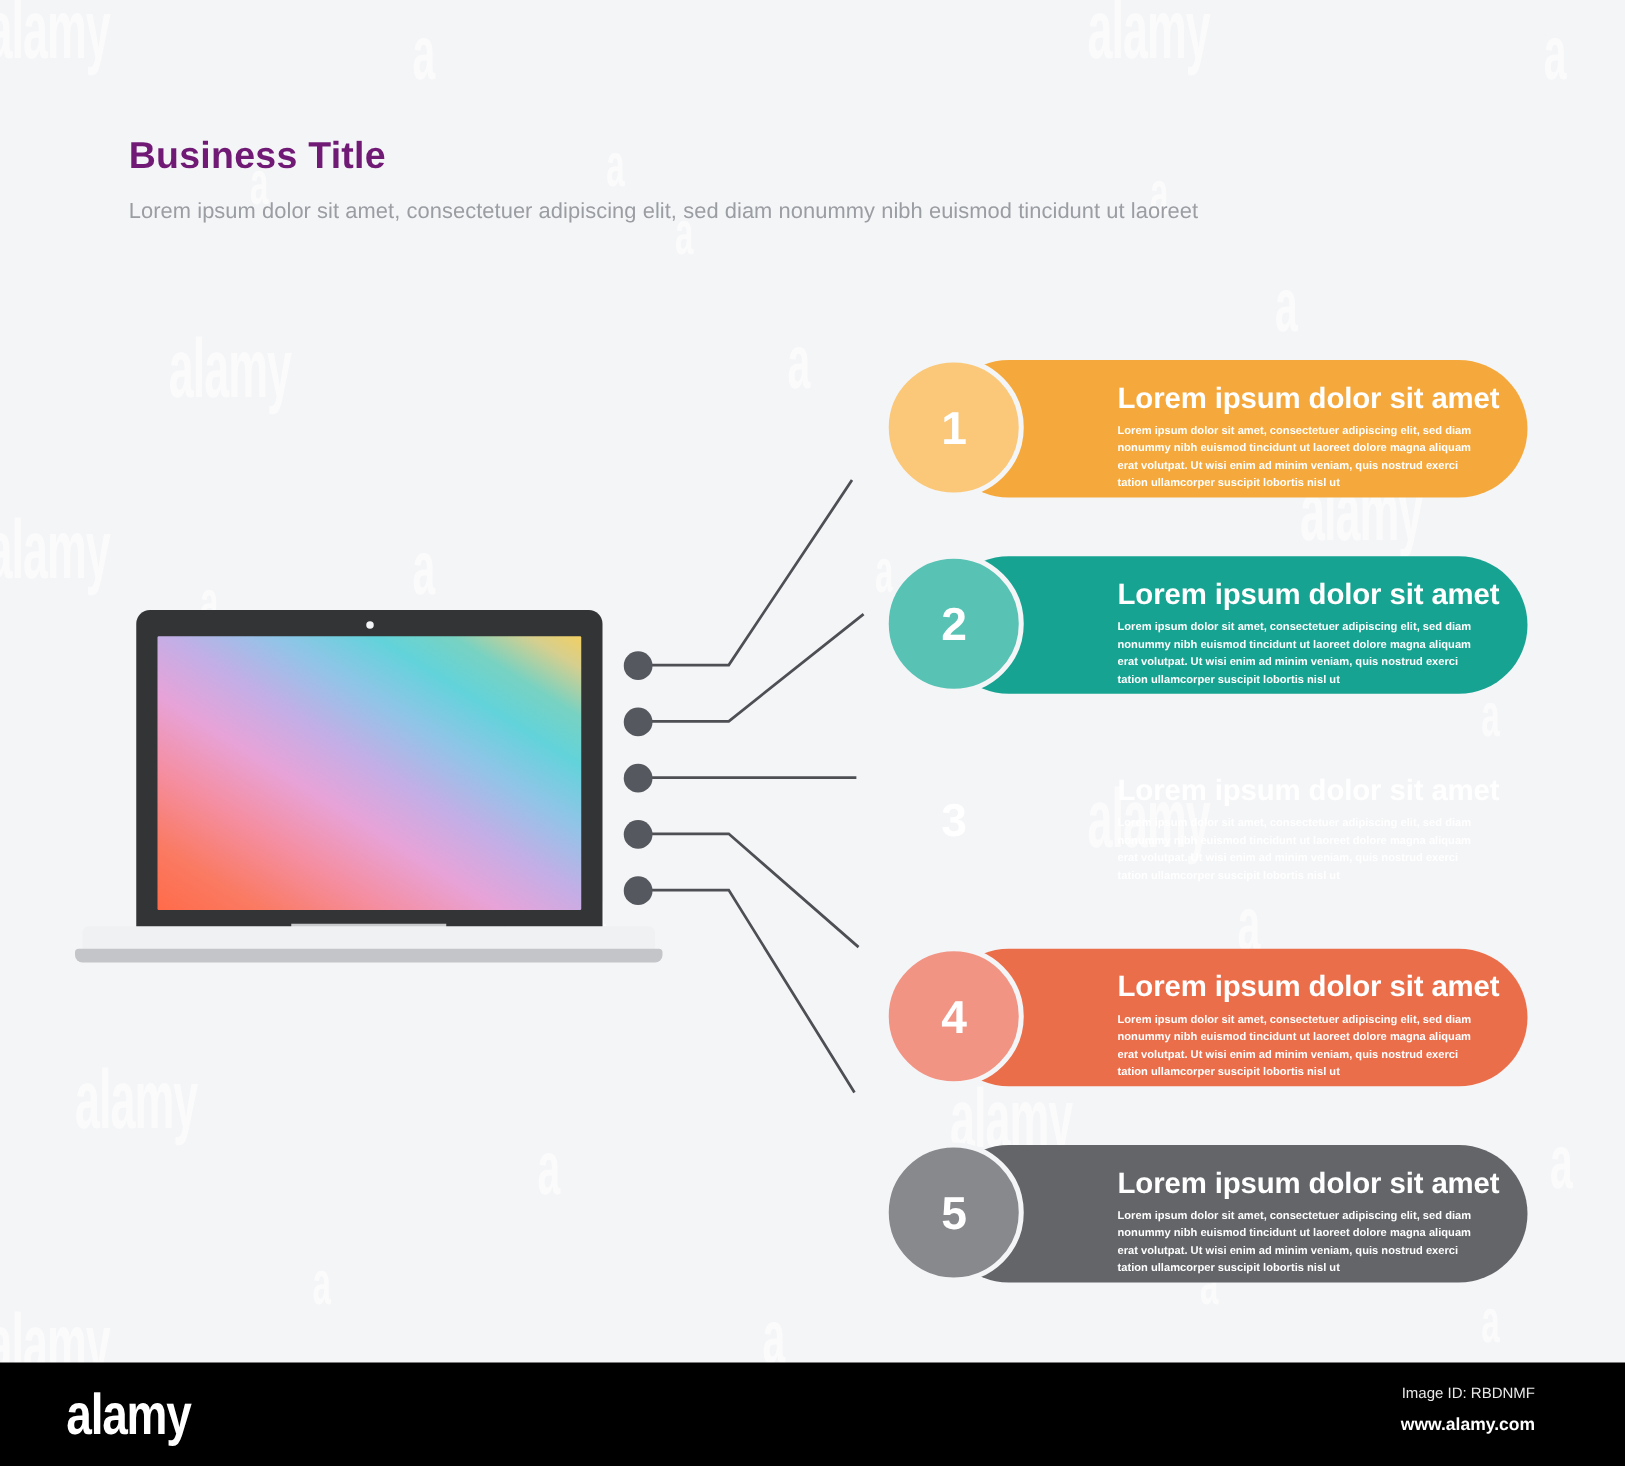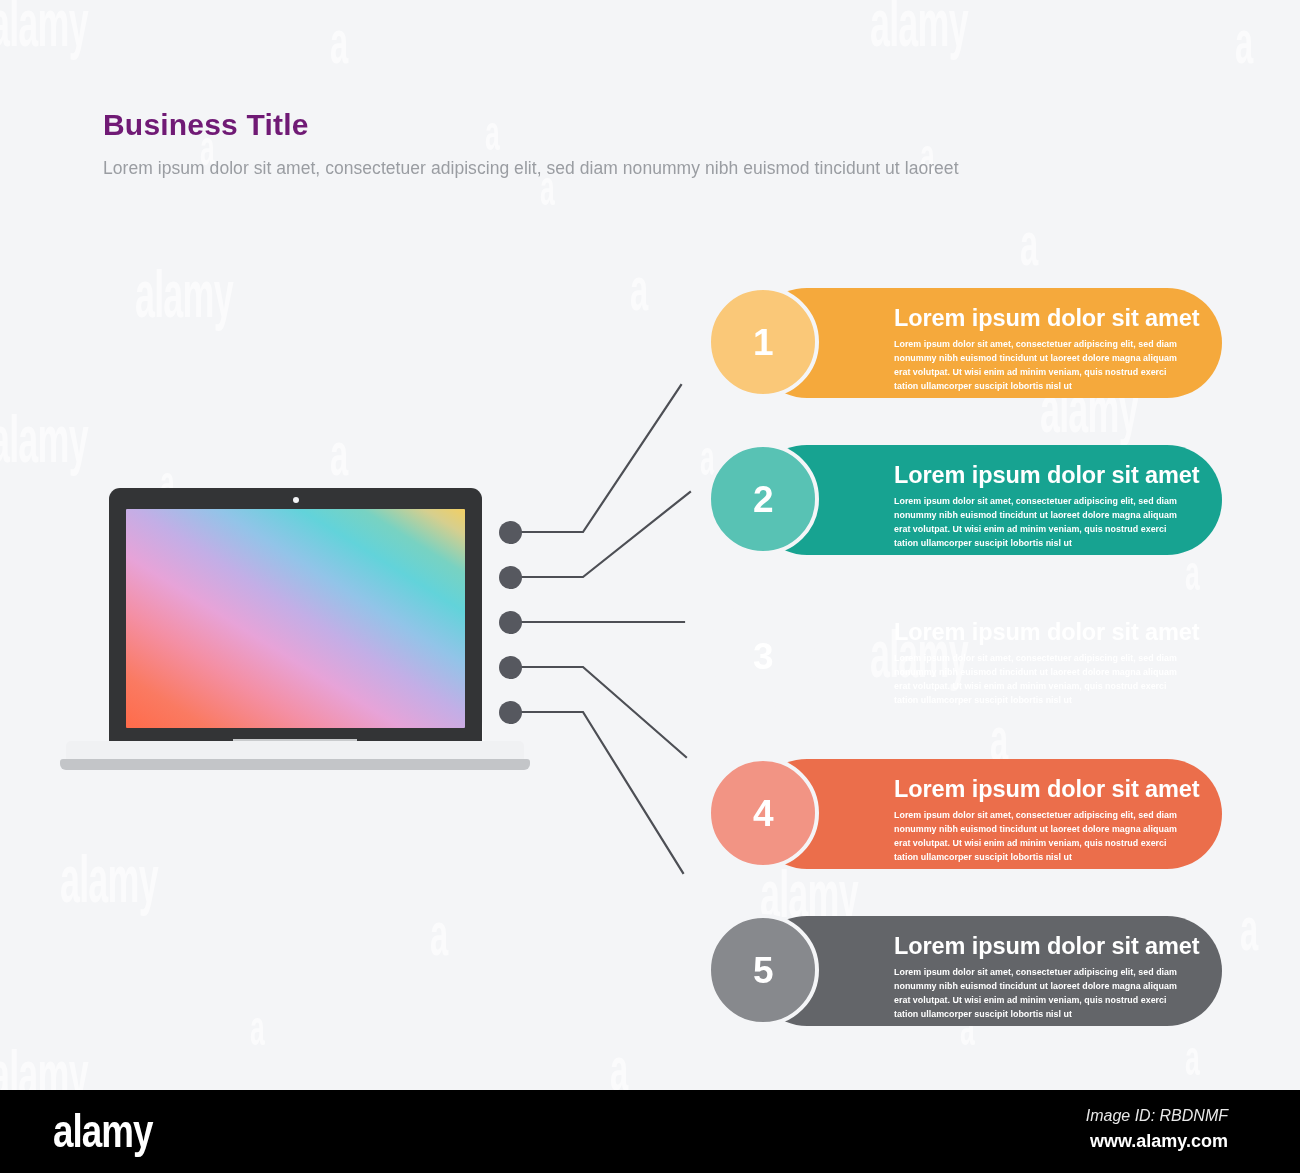--- a/index.html
+++ b/index.html
@@ -242,32 +242,31 @@
     color: #ffffff;
     letter-spacing: -1.2px;
     transform: scaleX(0.80);
     transform-origin: left top;
     line-height: 1;
   }
   .footer-imgid {
     position: absolute;
     right: 72px;
     top: 17px;
-    font-size: 16px;
+    font-size: 12px;
     font-weight: 400;
     color: #e8e8e8;
     text-align: right;
     white-space: nowrap;
-    font-style: italic;
   }
   .footer-url {
     position: absolute;
     right: 72px;
     top: 41px;
-    font-size: 18px;
+    font-size: 14px;
     font-weight: 700;
     color: #ffffff;
     text-align: right;
     white-space: nowrap;
   }
 </style>
 </head>
 <body>
 
 <div class="canvas">

